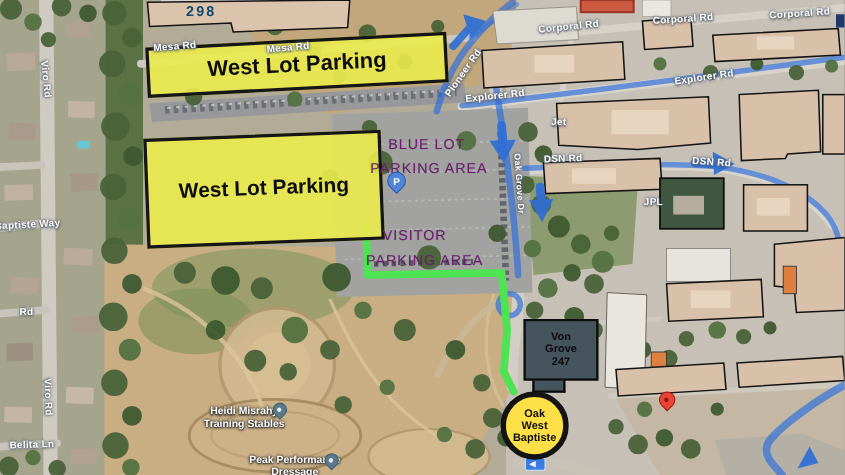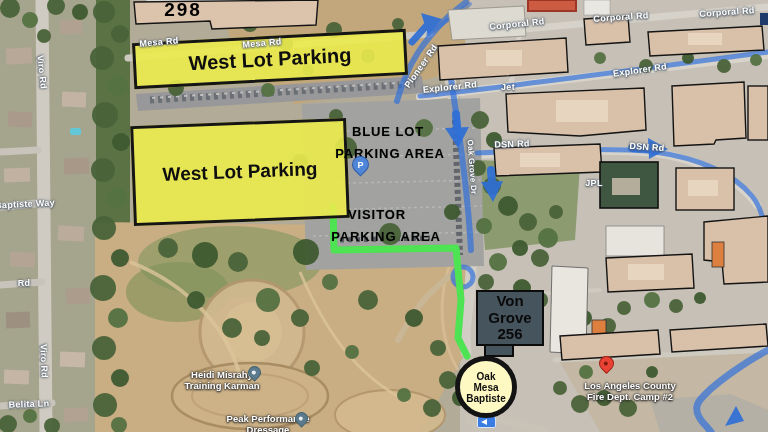--- a/index.html
+++ b/index.html
@@ -13,43 +13,43 @@
       text-shadow:0 0 2px #5a6570,0 0 3px #5a6570,0 1px 2px #4e5a66;}
   .rl.small{font-size:8px;}
 
   
   .poi{position:absolute;z-index:38;color:#fff;font-size:9.5px;font-weight:bold;text-align:center;
        line-height:1.18;transform:translate(-50%,-50%);white-space:nowrap;
        text-shadow:0 0 2px #2e2e2e,0 0 3px #2e2e2e,0 1px 2px #222;}
   .poi span{display:block;}
 
   
-  .lotlabel{position:absolute;z-index:35;color:#000000;font-weight:700;font-size:13px;
+  .lotlabel{position:absolute;z-index:35;color:#701a75;font-weight:400;font-size:13px;
             letter-spacing:.9px;white-space:nowrap;transform:translate(-50%,-50%);
             text-shadow:0 0 1px rgba(20,60,25,.35);}
 
   
   .ybox{position:absolute;z-index:30;background:rgba(235,235,77,.9);border:3px solid #151515;
         display:flex;align-items:center;justify-content:center;}
   .ybox span{font-weight:800;color:#0e0e0e;white-space:nowrap;}
   .ybox1{left:133px;top:36px;width:268px;height:40px;transform:rotate(-3deg);}
   .ybox1 span{font-size:20px;}
   .ybox2{left:132px;top:122px;width:210px;height:94px;transform:rotate(-2.2deg);}
   .ybox2 span{font-size:19px;}
 
   
   .oak{position:absolute;z-index:32;left:455px;top:356px;width:52px;height:52px;border-radius:50%;
-       background:#fef9c3;border:5px solid #131313;display:flex;flex-direction:column;
+       background:#fde047;border:5px solid #131313;display:flex;flex-direction:column;
        align-items:center;justify-content:center;text-align:left;}
   .oak span{font-size:10px;font-weight:800;color:#0e0e0e;line-height:1.1;}
 
   
   .vk{position:absolute;z-index:20;left:476px;top:290px;width:64px;height:52px;background:#46545e;
       border:2px solid #0c0c0c;display:flex;flex-direction:column;align-items:center;justify-content:center;}
-  .vk span{font-size:15px;font-weight:bold;color:#0a0a0a;line-height:1.12;}
+  .vk span{font-size:10px;font-weight:bold;color:#0a0a0a;line-height:1.12;}
   .vk-tab{position:absolute;z-index:19;left:484px;top:342px;width:26px;height:13px;background:#46545e;
           border:2px solid #0c0c0c;border-top:none;}
 
   
   .pin{position:absolute;z-index:39;}
   .pin-red{left:599px;top:356px;width:13px;height:13px;background:#ea4335;border:1px solid #9c2418;
            border-radius:50% 50% 50% 0;transform:rotate(-45deg);}
   .pin-red::after{content:"";position:absolute;left:4px;top:4px;width:4px;height:4px;
                   border-radius:50%;background:#7d1d10;}
   .pin-teal{width:11px;height:11px;background:#5b7a8c;border:1px solid #40606f;
@@ -61,21 +61,21 @@
          border-radius:50% 50% 50% 0;transform:rotate(-45deg);display:flex;align-items:center;justify-content:center;}
   .pin-p span{transform:rotate(45deg);color:#fff;font-size:9px;font-weight:bold;}
 
   
   .roadsign{position:absolute;z-index:31;left:477px;top:416px;width:17px;height:10px;background:#3b7ce2;
             border-radius:2px;border:1px solid #d9e4f5;}
   .roadsign::before{content:"";position:absolute;left:3px;top:2px;width:0;height:0;
                     border-right:6px solid #fff;border-top:3px solid transparent;border-bottom:3px solid transparent;}
 
   .b298{position:absolute;z-index:38;left:183px;top:10px;transform:translate(-50%,-50%);
-        color:#000000;font-size:19px;font-weight:bold;letter-spacing:2px;text-align:center;}
+        color:#0c4a6e;font-size:13px;font-weight:bold;letter-spacing:2px;text-align:center;}
 </style>
 </head>
 <body>
 
 <div class="stage">
 
   <svg width="768" height="432" viewBox="0 0 768 432">
 
     <g>
       <rect x="0" y="0" width="768" height="432" fill="#b2ab98"></rect>
@@ -322,26 +322,26 @@
 
   <span class="lotlabel" style="left:388px;top:131px">BLUE LOT</span>
   <span class="lotlabel" style="left:390px;top:153px">PARKING AREA</span>
   <span class="lotlabel" style="left:377px;top:214px">VISITOR</span>
   <span class="lotlabel" style="left:386px;top:236px">PARKING AREA</span>
 
   <div class="vk-tab"></div>
   <div class="vk">
     <span>Von</span>
     <span>Grove</span>
-    <span>256</span>
+    <span>247</span>
   </div>
 
   <div class="oak">
     <span>Oak</span>
-    <span>Mesa</span>
+    <span>West</span>
     <span>Baptiste</span>
   </div>
   <div class="roadsign"></div>
 
   <span class="rl" style="left:159px;top:42px;--r:-5deg">Mesa Rd</span>
   <span class="rl" style="left:262px;top:43px;--r:-5deg">Mesa Rd</span>
   <span class="rl" style="left:421px;top:66px;--r:-55deg">Pioneer Rd</span>
   <span class="rl" style="left:517px;top:24px;--r:-6deg">Corporal Rd</span>
   <span class="rl" style="left:621px;top:17px;--r:-4deg">Corporal Rd</span>
   <span class="rl" style="left:727px;top:12px;--r:-4deg">Corporal Rd</span>
@@ -350,34 +350,30 @@
   <span class="rl" style="left:512px;top:144px;--r:-2deg">DSN Rd</span>
   <span class="rl" style="left:647px;top:147px;--r:4deg">DSN Rd</span>
   <span class="rl small" style="left:472px;top:167px;--r:86deg">Oak Grove Dr</span>
   <span class="rl" style="left:42px;top:72px;--r:84deg">Viro Rd</span>
   <span class="rl" style="left:44px;top:361px;--r:88deg">Viro Rd</span>
   <span class="rl" style="left:25px;top:204px;--r:-3deg">Baptiste Way</span>
   <span class="rl" style="left:29px;top:404px;--r:-2deg">Belita Ln</span>
   <span class="rl" style="left:24px;top:283px">Rd</span>
 
   <span class="b298">298</span>
-  <span class="rl" style="left:508px;top:87px">Jet</span>
+  <span class="rl" style="left:508px;top:111px">Jet</span>
   <span class="rl" style="left:594px;top:183px">JPL</span>
 
   <div class="poi" style="left:222px;top:380px">
     <span>Heidi Misrahy</span>
-    <span>Training Karman</span>
+    <span>Training Stables</span>
   </div>
   <div class="poi" style="left:268px;top:424px">
     <span>Peak Performance</span>
     <span>Dressage</span>
-  </div>
-  <div class="poi" style="left:630px;top:391px">
-    <span>Los Angeles County</span>
-    <span>Fire Dept. Camp #2</span>
   </div>
 
   <div class="pin pin-red"></div>
   <div class="pin pin-teal pt1"></div>
   <div class="pin pin-teal pt2"></div>
   <div class="pin pin-p">
     <span>P</span>
   </div>
 
 </div>

